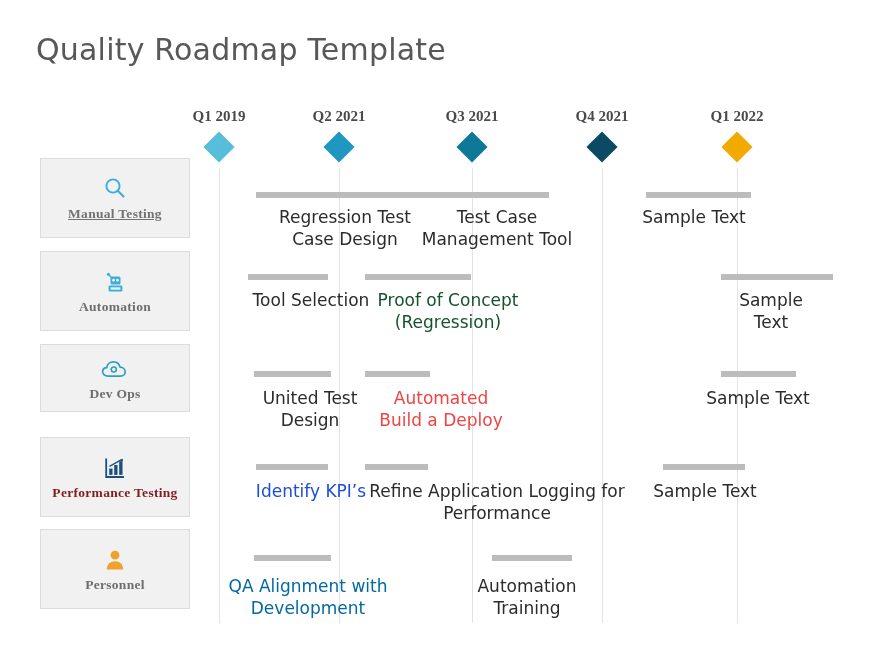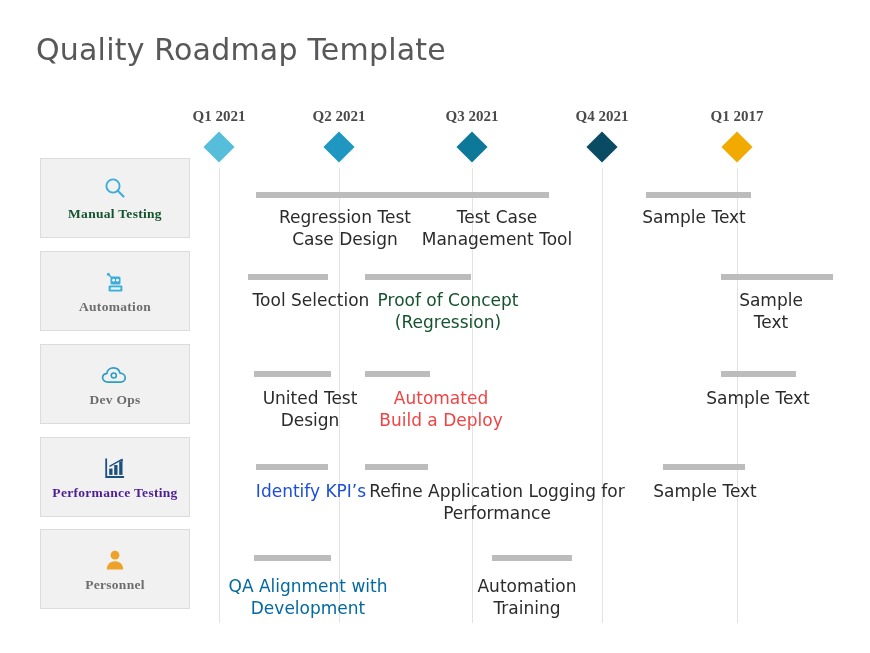--- a/index.html
+++ b/index.html
@@ -117,56 +117,56 @@
   <div class="page-title">Quality Roadmap Template</div>
 
   <div id="gridlines">
       <div class="gridline" style="left: 219px; background: rgb(227, 227, 227);"></div>
       <div class="gridline" style="left: 339px; background: rgb(227, 227, 227);"></div>
       <div class="gridline" style="left: 472px; background: rgb(227, 227, 227);"></div>
       <div class="gridline" style="left: 602px; background: rgb(227, 227, 227);"></div>
       <div class="gridline" style="left: 737px; background: rgb(227, 227, 227);"></div>
     </div>
   <div id="quarter-headers">
-      <div class="quarter-label" style="left: 219px;">Q1 2021</div>
+      <div class="quarter-label" style="left: 219px;">Q1 2019</div>
       <div class="diamond" style="left: 219px; background: rgb(86, 189, 219);"></div>
       <div class="quarter-label" style="left: 339px;">Q2 2021</div>
       <div class="diamond" style="left: 339px; background: rgb(31, 151, 193);"></div>
       <div class="quarter-label" style="left: 472px;">Q3 2021</div>
       <div class="diamond" style="left: 472px; background: rgb(14, 120, 152);"></div>
       <div class="quarter-label" style="left: 602px; text-align: center;">Q4 2021</div>
       <div class="diamond" style="left: 602px; background: rgb(10, 74, 99);"></div>
-      <div class="quarter-label" style="left: 737px;">Q1 2017</div>
+      <div class="quarter-label" style="left: 737px;">Q1 2022</div>
       <div class="diamond" style="left: 737px; background: rgb(242, 169, 0);"></div>
     </div>
   <div id="category-boxes">
       <div class="cat-box" style="top: 158px; height: 80px; background: rgb(241, 241, 241); border-color: rgb(220, 220, 220);">
         <div class="cat-icon">
           <svg width="26" height="26" viewBox="0 0 26 26">
             <circle cx="11" cy="10" r="6.6" fill="none" stroke="#3aaed8" stroke-width="1.9"></circle>
             <line x1="15.8" y1="14.8" x2="21.5" y2="20.5" stroke="#3aaed8" stroke-width="2.1" stroke-linecap="round"></line>
           </svg>
         </div>
-        <div class="cat-label" style="color: #14532d;">Manual Testing</div>
+        <div class="cat-label" style="color: #737373; text-decoration: underline;">Manual Testing</div>
       </div>
       <div class="cat-box" style="top: 251px; height: 80px; background: rgb(241, 241, 241); border-color: rgb(220, 220, 220);">
         <div class="cat-icon">
           <svg width="24" height="26" viewBox="0 0 24 26">
             <line x1="6" y1="6" x2="9" y2="9" stroke="#3aaed8" stroke-width="1.4"></line>
             <circle cx="5.4" cy="5.2" r="1.5" fill="#3aaed8"></circle>
             <rect x="7.5" y="7.5" width="10" height="8" rx="1.6" fill="#3aaed8"></rect>
             <circle cx="10.6" cy="11.2" r="1.35" fill="#ffffff"></circle>
             <circle cx="14.5" cy="11.2" r="1.35" fill="#ffffff"></circle>
             <rect x="5.6" y="16.4" width="13.8" height="6.2" rx="1.3" fill="#3aaed8"></rect>
             <rect x="7.6" y="18.3" width="9.8" height="2.4" fill="#ffffff" opacity="0.85"></rect>
           </svg>
         </div>
         <div class="cat-label" style="color: rgb(109, 109, 111);">Automation</div>
       </div>
-      <div class="cat-box" style="top: 344px; height: 80px; background: rgb(241, 241, 241); border-color: rgb(220, 220, 220);">
+      <div class="cat-box" style="top: 344px; height: 68px; background: rgb(241, 241, 241); border-color: rgb(220, 220, 220);">
         <div class="cat-icon">
           <svg width="30" height="24" viewBox="0 0 30 24">
             <path d="M8.2 19.2 C4.4 19.2 2.4 16.9 2.6 14.4 C2.8 12.1 4.7 10.6 6.8 10.6 C7.2 7.2 10 4.8 13.4 4.8 C16.7 4.8 19.4 7.1 20 10.2 C23 10.2 25.2 12.2 25.2 14.8 C25.2 17.3 23.2 19.2 20.4 19.2 Z" fill="none" stroke="#2b9ec4" stroke-width="1.7" stroke-linejoin="round"></path>
             <circle cx="13.8" cy="12.6" r="2.5" fill="none" stroke="#2b9ec4" stroke-width="1.5"></circle>
             <path d="M11.0 11.0 l1.1 1.3 l-1.6 0.5 Z" fill="#2b9ec4"></path>
             <path d="M16.6 14.2 l-1.1 -1.3 l1.6 -0.5 Z" fill="#2b9ec4"></path>
           </svg>
         </div>
         <div class="cat-label" style="color: rgb(109, 109, 111);">Dev Ops</div>
       </div>
@@ -174,21 +174,21 @@
         <div class="cat-icon">
           <svg width="24" height="24" viewBox="0 0 24 24">
             <path d="M3.2 2.6 L3.2 21 L21 21" fill="none" stroke="#1b4f80" stroke-width="1.8"></path>
             <rect x="6.2" y="12.6" width="3.3" height="6.3" fill="#1b4f80"></rect>
             <rect x="11.2" y="9.0" width="3.3" height="9.9" fill="#1b4f80"></rect>
             <rect x="16.2" y="5.2" width="3.3" height="13.7" fill="#1b4f80"></rect>
             <path d="M6.5 10.4 L19.0 3.4" fill="none" stroke="#1b4f80" stroke-width="1.3"></path>
             <path d="M19.6 2.6 l0.4 3.0 l-2.8 -1.0 Z" fill="#1b4f80"></path>
           </svg>
         </div>
-        <div class="cat-label" style="color: #4c1d95;">Performance Testing</div>
+        <div class="cat-label" style="color: #7f1d1d;">Performance Testing</div>
       </div>
       <div class="cat-box" style="top: 529px; height: 80px; background: rgb(241, 241, 241); border-color: rgb(220, 220, 220);">
         <div class="cat-icon">
           <svg width="22" height="24" viewBox="0 0 22 24">
             <circle cx="11" cy="7.2" r="4.4" fill="#eda22c"></circle>
             <path d="M2.8 21.5 C2.8 15.9 6.6 13.2 11 13.2 C15.4 13.2 19.2 15.9 19.2 21.5 Z" fill="#eda22c"></path>
           </svg>
         </div>
         <div class="cat-label" style="color: rgb(109, 109, 111);">Personnel</div>
       </div>

